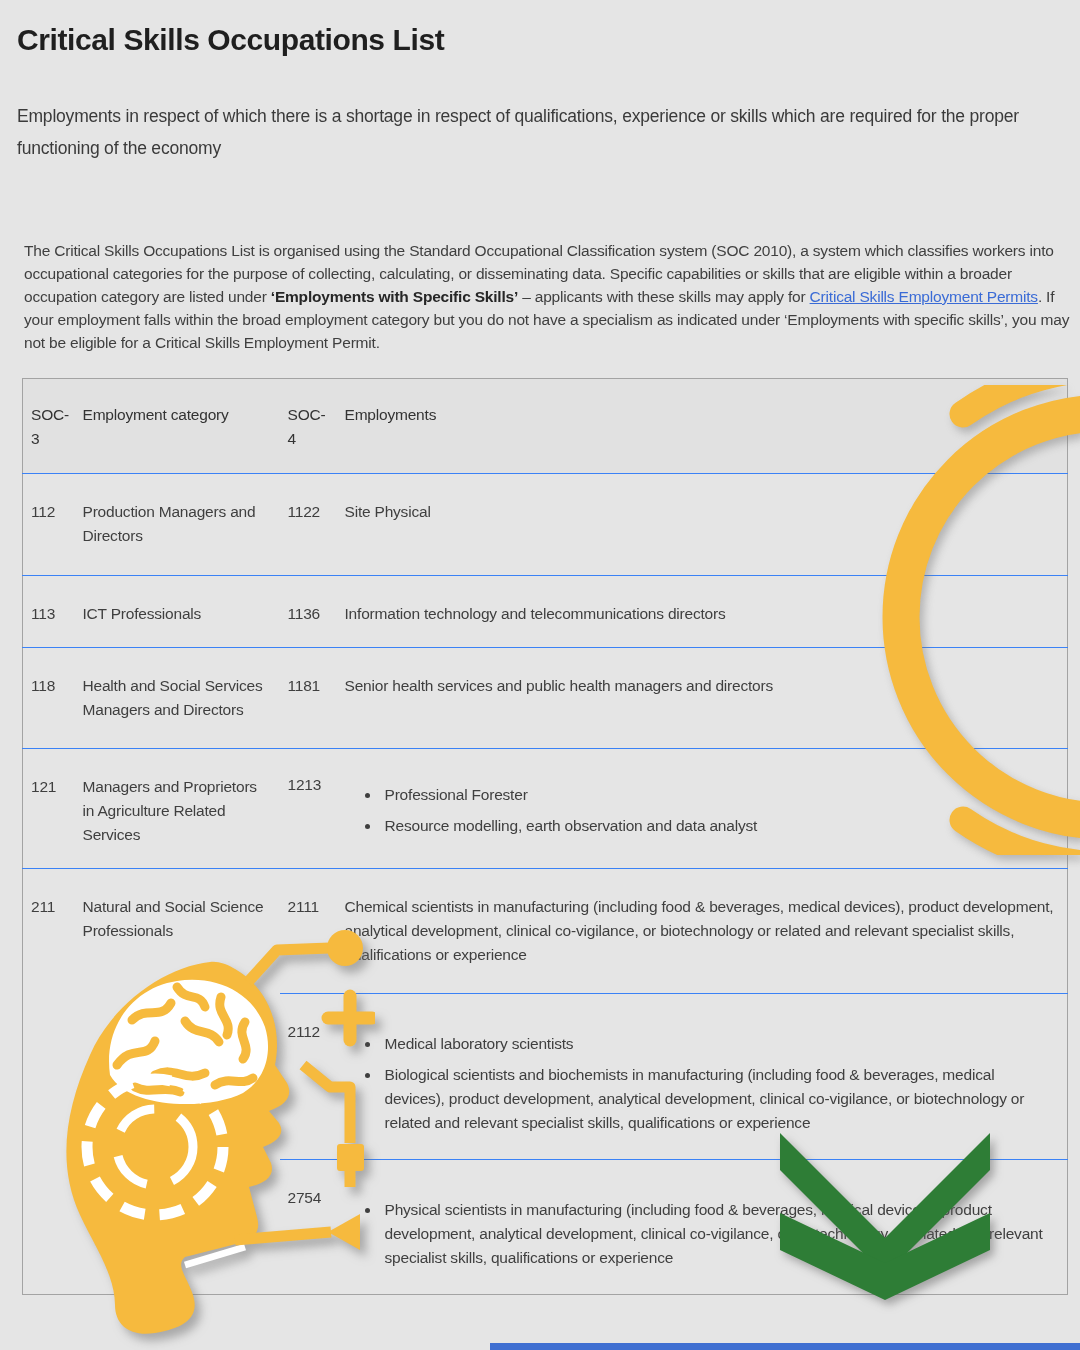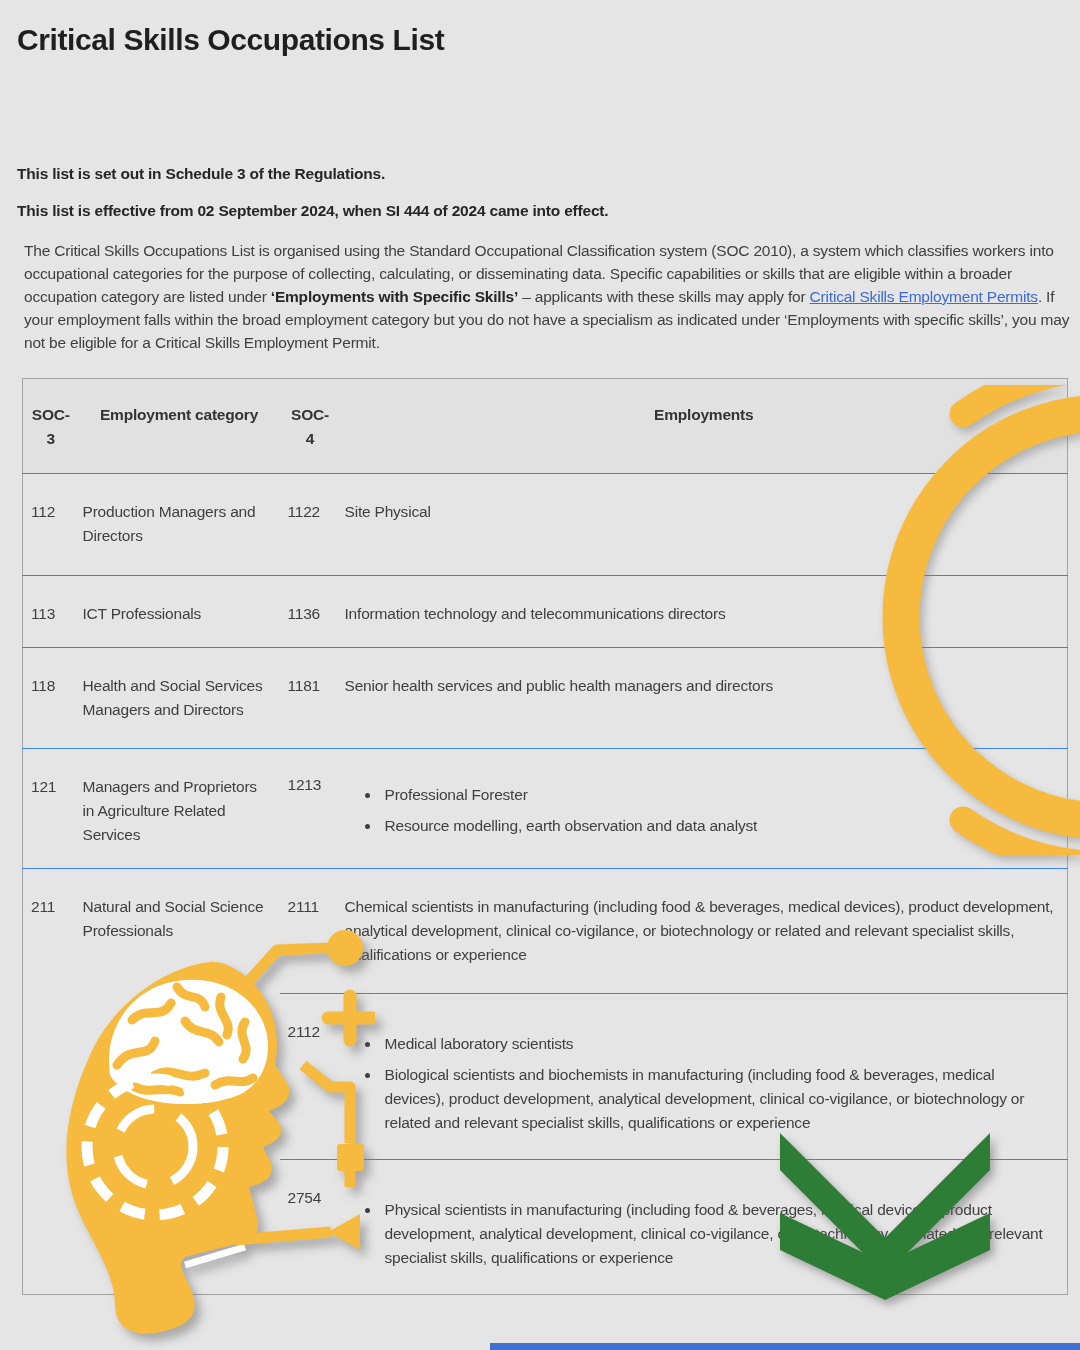--- a/index.html
+++ b/index.html
@@ -29,21 +29,21 @@
   table.soc{
     position:absolute;left:22px;top:378px;width:1046px;
     border-collapse:collapse;table-layout:fixed;
     border:1px solid #a3a3a3;
     font-size:15.5px;color:#3f3f3f;
   }
   table.soc col.c1{width:52px;}
   table.soc col.c2{width:205px;}
   table.soc col.c3{width:57px;}
   table.soc th{
-    background:#e1e1e1;text-align:center;vertical-align:top;font-weight:bold;color:#333333;
+    background:#e1e1e1;text-align:left;vertical-align:top;font-weight:normal;color:#333333;
     padding:24px 4px 10px 8px;line-height:1.55;border:none;
   }
   table.soc td{
     vertical-align:top;padding:26px 10px 12px 8px;line-height:1.55;
     border-top:1px solid #3b82f6;border-left:none;border-right:none;border-bottom:none;
   }
   table.soc td.lift{padding-top:24px;}
   table.soc td p{margin:0;}
   table.soc ul{margin:12px;padding-left:24px;}
   table.soc ul.push{margin-top:8px;}
@@ -56,23 +56,22 @@
   .chev-wrap{left:770px;top:1120px;width:225px;height:185px;pointer-events:none;}
   .bottom-bar{left:490px;top:1343px;width:590px;height:7px;background:#3f6fd1;}
 </style>
 </head>
 <body>
 
 <div class="page">
 
   <h1 class="abs title">Critical Skills Occupations List</h1>
 
-
-  <p class="abs note note1">This list is set out in Schedule 3 of the Regulations.</p>
-  <p class="abs note note2">This list is effective from 02 September 2024, when SI 444 of 2024 came into effect.</p>
+  <p class="abs subtitle">Employments in respect of which there is a shortage in respect of qualifications, experience or skills which are required for the proper functioning of the economy</p>
+
 
   <p class="abs intro"><span>The Critical Skills Occupations List is organised using the Standard Occupational Classification system (SOC 2010), a system which classifies workers into occupational categories for the purpose of collecting, calculating, or disseminating data. Specific capabilities or skills that are eligible within a broader occupation category are listed under </span><strong>‘Employments with Specific Skills’</strong><span> – applicants with these skills may apply for </span><a href="#" class="link">Critical Skills Employment Permits</a><span>. If your employment falls within the broad employment category but you do not have a specialism as indicated under ‘Employments with specific skills’, you may not be eligible for a Critical Skills Employment Permit.</span></p>
 
   <table class="soc">
     <colgroup>
         <col class="c1">
         <col class="c2">
         <col class="c3">
         <col class="c4">
       </colgroup>

